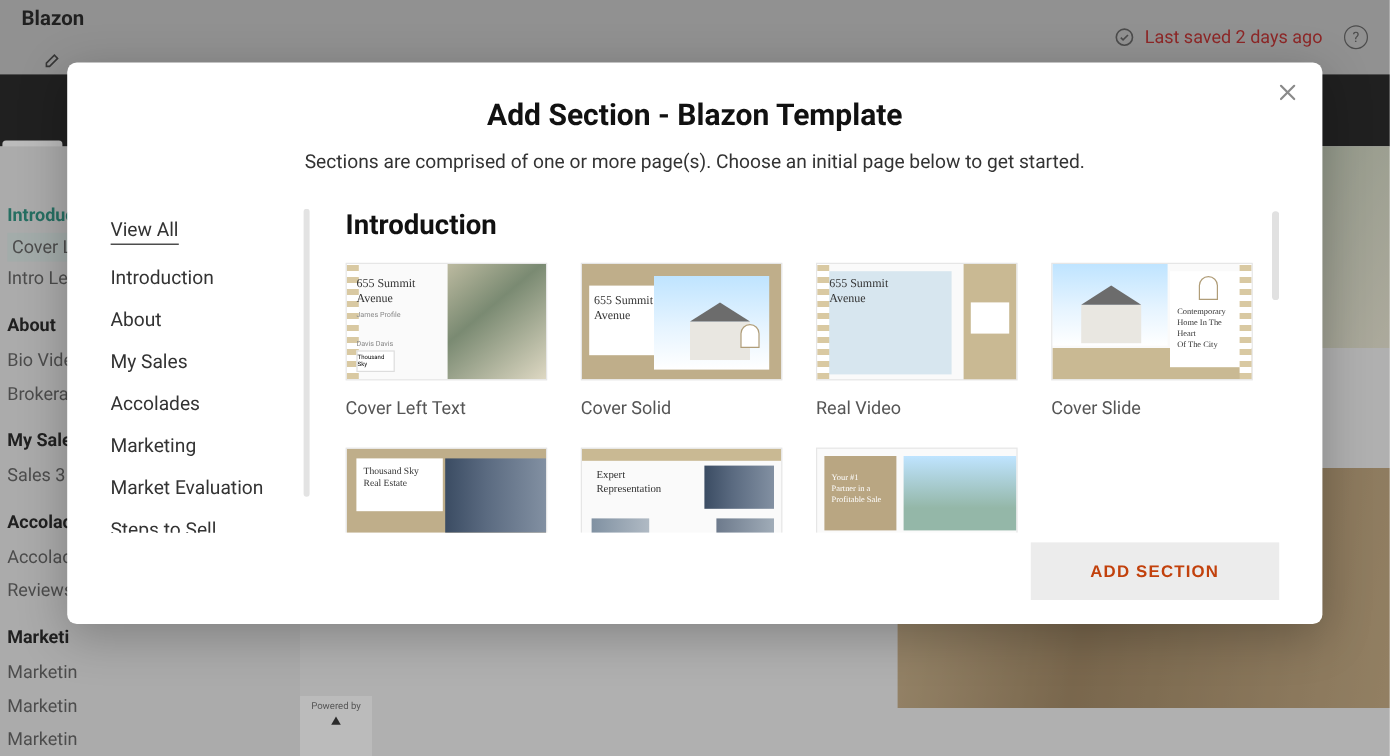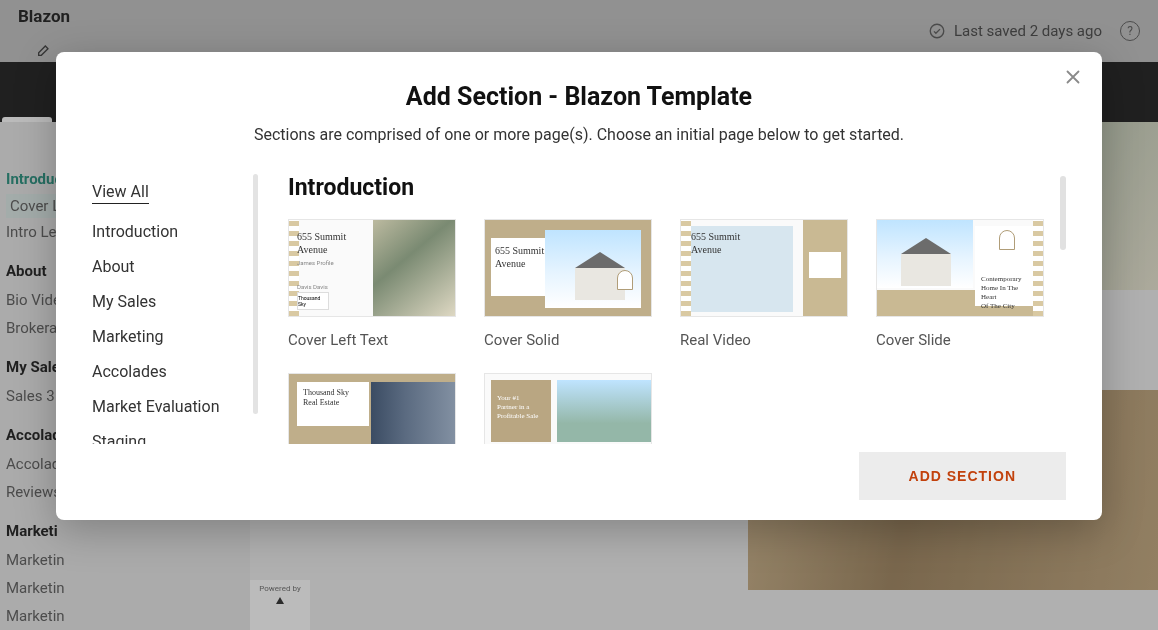--- a/index.html
+++ b/index.html
@@ -49,21 +49,21 @@
   }
   .topbar-right {
     display: flex;
     align-items: center;
     gap: 18px;
   }
   .saved-text {
     display: flex;
     align-items: flex-end;
     gap: 8px;
-    color: #404040;
+    color: #b91c1c;
     font-size: 15px;
   }
   .help-circle {
     width: 20px; height: 20px;
     border: 1.5px solid #555;
     border-radius: 50%;
     display: flex;
     align-items: center;
     justify-content: center;
     font-size: 12px;
@@ -428,21 +428,21 @@
       <path d="M6 6 L18 18 M18 6 L6 18" stroke="#8a8a8a" stroke-width="2" stroke-linecap="round"></path>
     </svg>
   </div>
 
   <div class="modal-title">Add Section - Blazon Template</div>
   <div class="modal-sub">Sections are comprised of one or more page(s). Choose an initial page below to get started.</div>
 
   <div class="modal-body">
     <div class="catlist">
       <div class="scrollhint"></div>
-    <div class="cat-item active">View All</div><div class="cat-item">Introduction</div><div class="cat-item">About</div><div class="cat-item">My Sales</div><div class="cat-item">Marketing</div><div class="cat-item">Accolades</div><div class="cat-item">Market Evaluation</div><div class="cat-item">Staging</div></div>
+    <div class="cat-item active">View All</div><div class="cat-item">Introduction</div><div class="cat-item">About</div><div class="cat-item">My Sales</div><div class="cat-item">Accolades</div><div class="cat-item">Marketing</div><div class="cat-item">Market Evaluation</div><div class="cat-item">Steps to Sell</div><div class="cat-item">Staging</div></div>
 
     <div class="gallery">
       <div class="scrollhint-r"></div>
       <div class="gallery-title">Introduction</div>
       <div class="cards">
 
         <div class="card">
           <div class="thumb">
             <div class="th-right-img"></div>
             <div class="th-dot-border left"></div>
@@ -483,21 +483,21 @@
           <div class="card-label">Real Video</div>
         </div>
 
         <div class="card">
           <div class="thumb">
             <div class="th-sky" style="left:0;top:0;width:96px;height:68px;"></div>
             <div class="th-house" style="left:24px;top:34px;"></div>
             <div class="th-panel-white" style="left:0;bottom:0;width:100%;height:26px;background:#c9b993;"></div>
             <div class="th-panel-white" style="right:6px;top:6px;width:62px;height:80px;"></div>
             <div class="th-arch" style="right:28px;top:10px;"></div>
-            <div class="th-left-text" style="right:10px;left:auto;top:36px;width:52px;margin-top:19px;">
+            <div class="th-left-text" style="right:10px;left:auto;top:36px;width:52px;">
               <div class="addr" style="font-size:7px;">
                 <span>Contemporary</span><br>
                 <span>Home In The Heart</span><br>
                 <span>Of The City</span>
               </div>
             </div>
             <div class="th-dot-border"></div>
           </div>
           <div class="card-label">Cover Slide</div>
         </div>
@@ -507,20 +507,32 @@
             <div class="th-solid-bg"></div>
             <div class="th-panel-white" style="left:8px;top:8px;width:72px;height:44px;"></div>
             <div class="th-people" style="right:0;top:8px;width:84px;height:82px;"></div>
             <div class="th-left-text" style="left:14px;top:14px;">
               <div class="addr" style="font-size:8px;"><span>Thousand Sky</span><br><span>Real Estate</span></div>
             </div>
           </div>
           <div class="card-label"></div>
         </div>
 
+        <div class="card">
+          <div class="thumb">
+            <div class="th-panel-white" style="left:0;top:0;right:0;height:10px;background:#c9b993;"></div>
+            <div class="th-left-text" style="left:12px;top:16px;">
+              <div class="addr" style="font-size:9px;"><span>Expert</span><br><span>Representation</span></div>
+            </div>
+            <div class="th-people" style="right:6px;top:14px;width:58px;height:36px;"></div>
+            <div class="th-people" style="right:6px;bottom:6px;width:48px;height:32px;background:linear-gradient(90deg,#6d7a8c,#a0acb8);"></div>
+            <div class="th-people" style="left:8px;bottom:6px;width:48px;height:32px;background:linear-gradient(90deg,#8091a2,#b0bac4);"></div>
+          </div>
+          <div class="card-label"></div>
+        </div>
 
         <div class="card">
           <div class="thumb">
             <div class="th-panel-white" style="left:6px;top:6px;width:60px;height:62px;background:#b9a682;"></div>
             <div class="th-left-text" style="left:12px;top:20px;color:#fff;">
               <div class="addr" style="color:#fff;font-size:7px;font-family:Liberation Serif, serif;">
                 <span>Your #1</span><br>
                 <span>Partner in a</span><br>
                 <span>Profitable Sale</span>
               </div>

